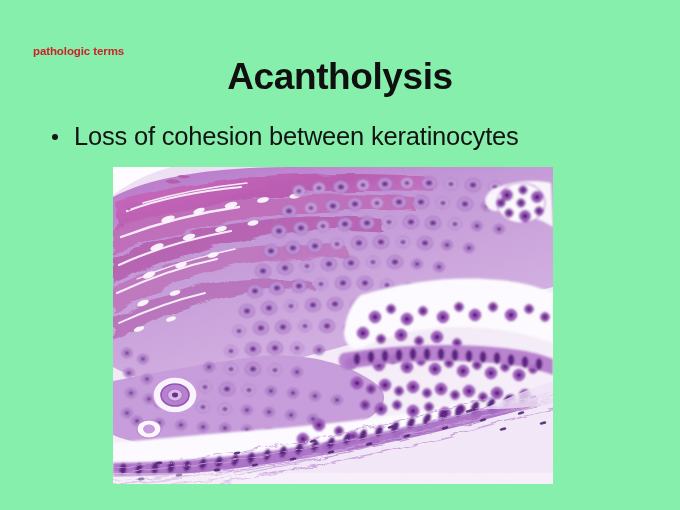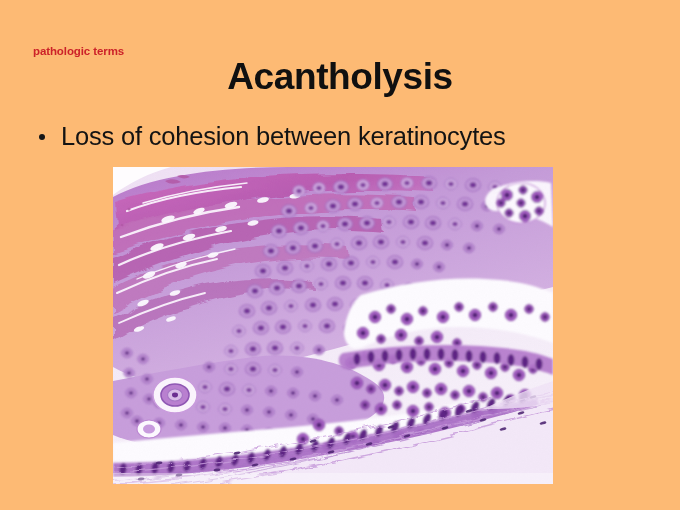--- a/index.html
+++ b/index.html
@@ -13,21 +13,21 @@
     height: 510px;
     overflow: hidden;
     font-family: "Liberation Sans", sans-serif;
     position: relative;
   }
 
   #slide {
     position: relative;
     width: 680px;
     height: 510px;
-    background: #fdba74;
+    background: #86efac;
   }
 
   
   #kicker {
     position: absolute;
     left: 33px;
     top: 45px;
     font-size: 11.5px;
     font-weight: 600;
     letter-spacing: -0.1px;
@@ -47,21 +47,21 @@
     font-weight: bold;
     color: #101010;
     letter-spacing: -0.4px;
     line-height: 1.1;
     margin-top: 16px;
   }
 
   
   #bullet-row {
     position: absolute;
-    left: 39px;
+    left: 52px;
     top: 122px;
     display: flex;
     align-items: flex-start;
     width: 600px;
     text-align: right;
   }
   #bullet-dot {
     width: 6px;
     height: 6px;
     border-radius: 50%;

